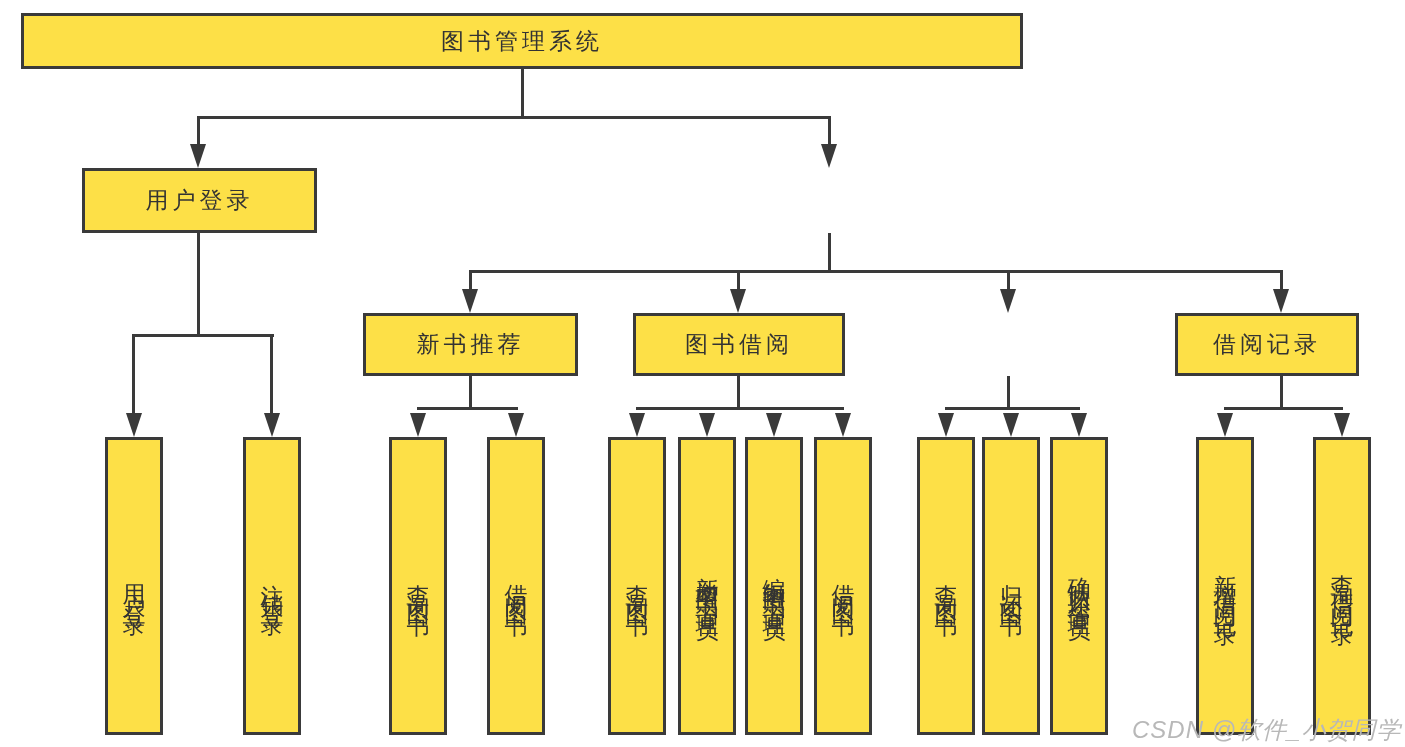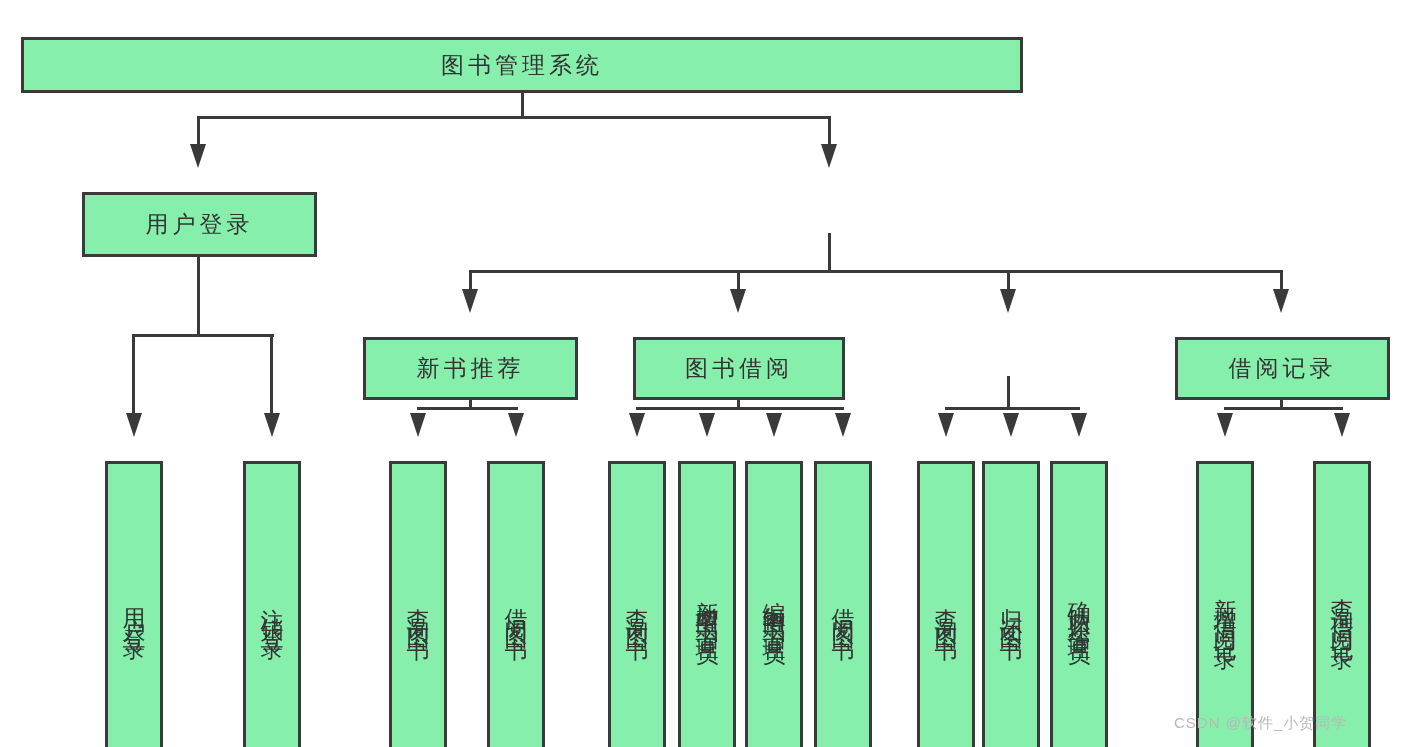--- a/index.html
+++ b/index.html
@@ -3,40 +3,40 @@
 <meta charset="utf-8">
 <style>
   html,body{margin:0;padding:0;}
   body{
     width:1405px;height:747px;background:#ffffff;
     font-family:"Liberation Sans","DejaVu Sans",sans-serif;
     position:relative;overflow:hidden;
   }
   .canvas{position:absolute;left:0;top:0;width:1405px;height:747px;background:#fff;}
   .box{
-    position:absolute;box-sizing:border-box;background:#86efac;
+    position:absolute;box-sizing:border-box;background:#fde047;
     border:3px solid var(--line,#3a3a3a);
     display:flex;align-items:center;justify-content:center;
-    color:var(--text,#333333);z-index:2;margin-top:24px;
+    color:var(--text,#333333);z-index:2;
   }
   .hbox{font-size:23px;letter-spacing:4px;white-space:nowrap;}
   .vbox{
     writing-mode:vertical-rl;text-orientation:mixed;
     font-size:23px;letter-spacing:10px;line-height:1;
   }
   .vbox.tight{letter-spacing:6px;}
   .line{position:absolute;background:var(--line,#3a3a3a);z-index:1;}
   .arrow{
     position:absolute;width:0;height:0;z-index:1;
     border-left:8px solid transparent;border-right:8px solid transparent;
     border-top:24px solid var(--line,#3a3a3a);
   }
   .watermark{
-    position:absolute;left:1174px;top:714px;z-index:5;
-    color:var(--watermark,#b8b8b8);font-size:15px;letter-spacing:1px;white-space:nowrap;
+    position:absolute;left:1132px;top:714px;z-index:5;
+    color:var(--watermark,#b8b8b8);font-size:24px;letter-spacing:1px;white-space:nowrap;font-style:italic;
   }
 </style>
 </head>
 <body>
 
 <div class="canvas">
 
   <div class="box hbox" style="left:21px;top:13px;width:1002px;height:56px;">
     <span>图书管理系统</span>
   </div>
@@ -69,21 +69,21 @@
   <div class="arrow" style="left:1000px;top:289px;"></div>
   <div class="line" style="left:1280px;top:270px;width:3px;height:21px;"></div>
   <div class="arrow" style="left:1273px;top:289px;"></div>
 
   <div class="box hbox" style="left:633px;top:313px;width:212px;height:63px;">
     <span>图书借阅</span>
   </div>
   <div class="box hbox" style="left:363px;top:313px;width:215px;height:63px;">
     <span>新书推荐</span>
   </div>
-  <div class="box hbox" style="left:1175px;top:313px;width:215px;height:63px;">
+  <div class="box hbox" style="left:1175px;top:313px;width:184px;height:63px;">
     <span>借阅记录</span>
   </div>
 
   <div class="line" style="left:469px;top:376px;width:3px;height:33px;"></div>
   <div class="line" style="left:417px;top:407px;width:101px;height:3px;"></div>
   <div class="arrow" style="left:410px;top:413px;"></div>
   <div class="arrow" style="left:508px;top:413px;"></div>
 
   <div class="line" style="left:737px;top:376px;width:3px;height:33px;"></div>
   <div class="line" style="left:636px;top:407px;width:208px;height:3px;"></div>

